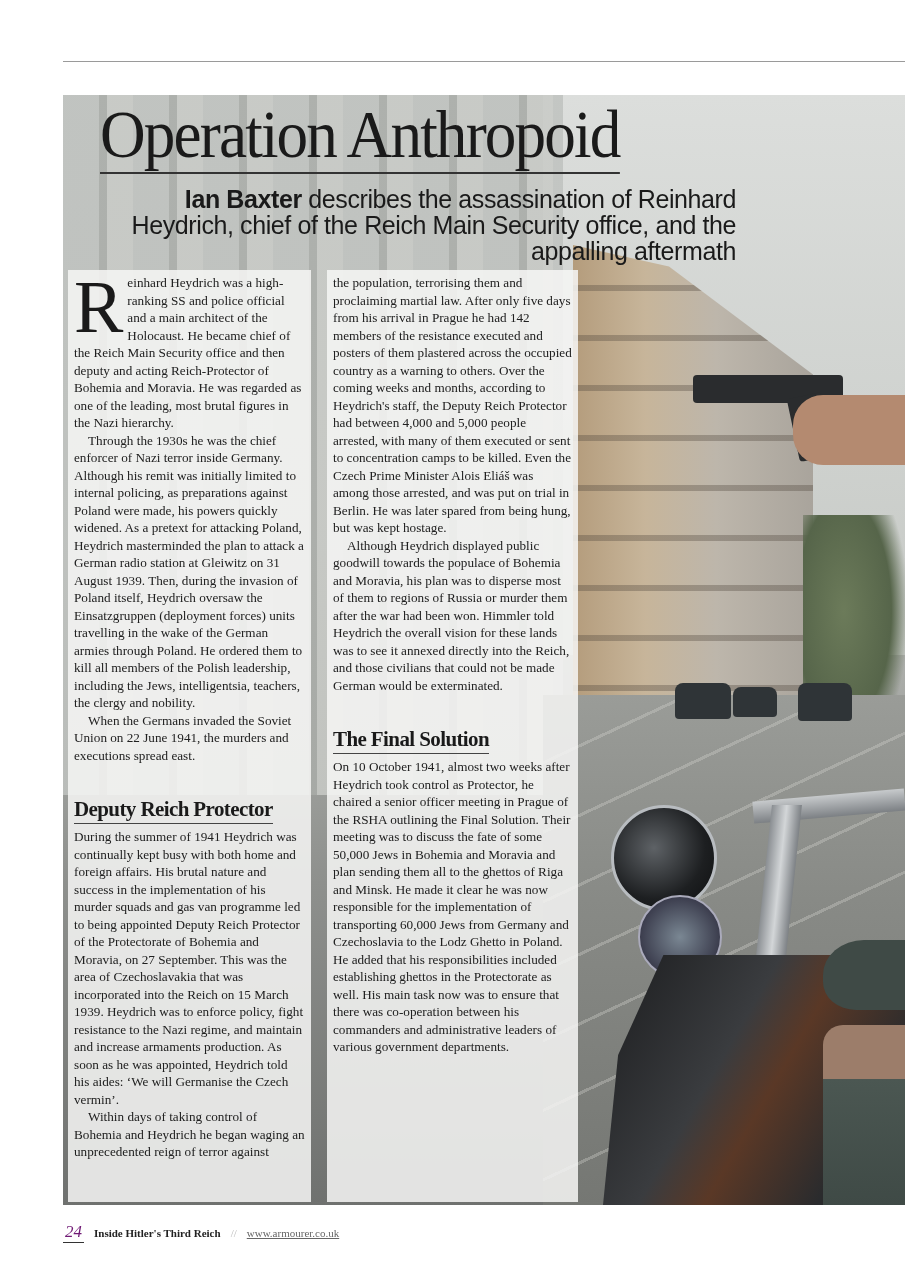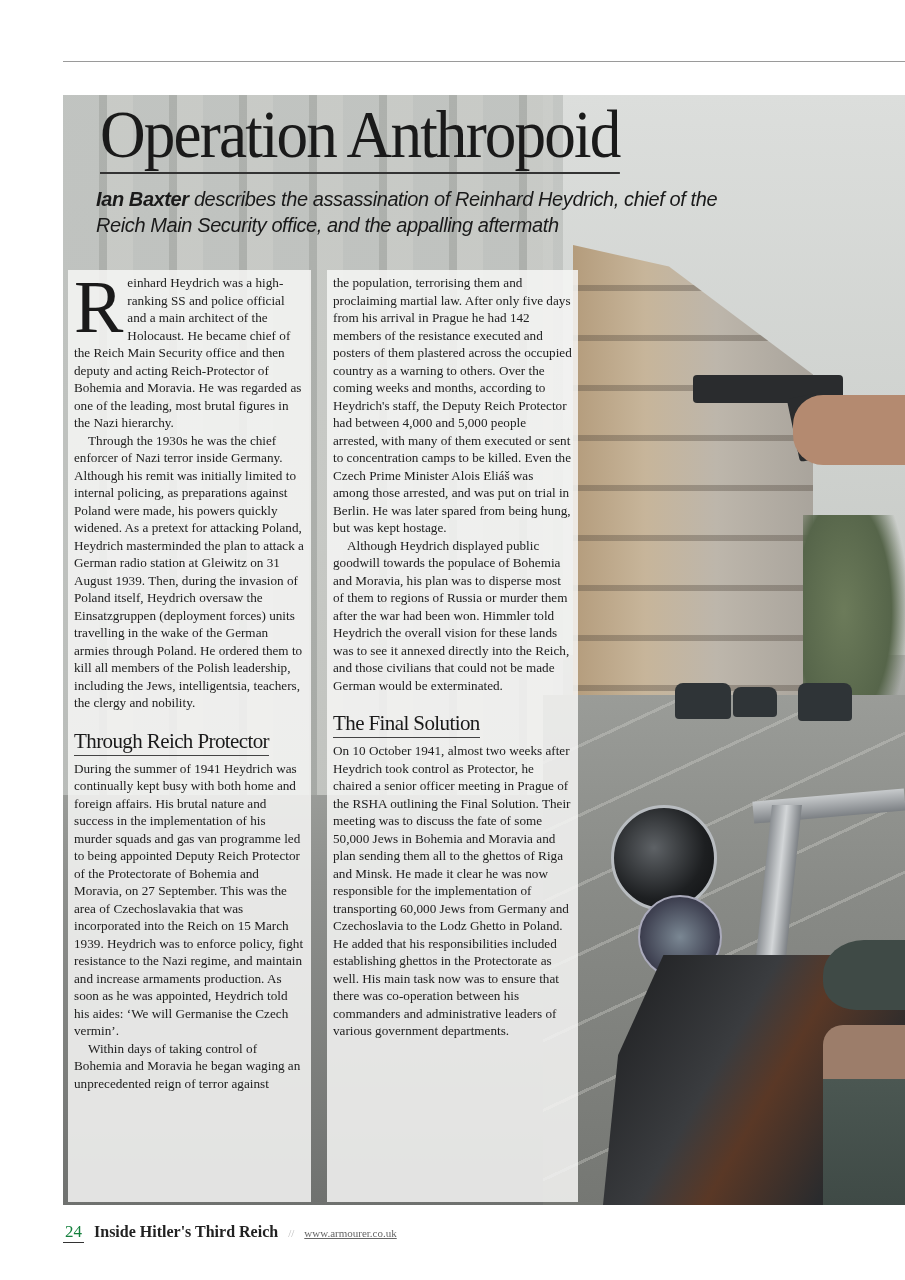--- a/index.html
+++ b/index.html
@@ -55,49 +55,49 @@
   .photo .cap { position: absolute; left: 760px; top: 845px; width: 82px; height: 70px;
     background: #3f4a46; border-radius: 50% 0 0 40%; }
 
   .headline {
     position: absolute; left: 100px; top: 100px; margin: 0;
     font-family: "Liberation Serif", "DejaVu Serif", serif; font-weight: normal;
     font-size: 68px; letter-spacing: -2px; color: #1a1a1a; line-height: 1;
     padding-bottom: 4px; border-bottom: 2px solid #333; transform: scaleX(0.93); transform-origin: left;
   }
   .standfirst {
-    position: absolute; left: 96px; top: 186px; width: 640px; margin: 0; text-align: left;
-    font-family: "Liberation Sans", "DejaVu Sans", sans-serif; font-size: 20px; line-height: 26px;
-    color: #1a1a1a; letter-spacing: -0.4px; font-style: italic;
+    position: absolute; left: 96px; top: 186px; width: 640px; margin: 0; text-align: right;
+    font-family: "Liberation Sans", "DejaVu Sans", sans-serif; font-size: 25px; line-height: 26px;
+    color: #1a1a1a; letter-spacing: -0.4px;
   }
   .standfirst b { font-weight: bold; }
 
   .col {
     position: absolute; top: 270px; background: rgba(246,246,244,0.86);
     padding: 4px 6px 0 6px; box-sizing: border-box;
     font-family: "Liberation Serif", "DejaVu Serif", serif; font-size: 13.2px; line-height: 17.5px;
     color: #202020;
   }
   .col-1 { left: 68px; width: 243px; height: 932px; }
   .col-2 { left: 327px; width: 251px; height: 932px; }
   .col p { margin: 0; text-align: left; }
   .col p.indent { text-indent: 14px; }
   .dropcap {
     float: left; font-size: 74px; line-height: 58px; margin: 4px 4px 0 0; color: #1a1a1a;
     font-family: "Liberation Serif", "DejaVu Serif", serif;
   }
   .subhead {
-    display: inline-block; margin: 16px 0 4px 0; font-size: 21px; line-height: 26px; font-weight: normal;
+    display: inline-block; margin: 32px 0 4px 0; font-size: 21px; line-height: 26px; font-weight: bold;
     border-bottom: 1.5px solid #444; padding-bottom: 1px; letter-spacing: -0.6px; color: #1a1a1a;
   }
 
   .footer { position: absolute; left: 63px; top: 1222px; display: flex; align-items: baseline; gap: 10px;
     font-family: "Liberation Serif", "DejaVu Serif", serif; }
-  .folio { font-size: 17px; border-bottom: 1px solid #333; padding: 0 2px; color: #15803d; }
-  .pub { font-size: 16px; font-weight: bold; color: #222; }
+  .folio { font-size: 17px; border-bottom: 1px solid #333; padding: 0 2px; color: #701a75; font-style: italic; }
+  .pub { font-size: 11px; font-weight: bold; color: #222; }
   .sep { font-size: 11px; color: #bbb; }
   .url { font-size: 11px; color: #666; text-decoration: underline; }
 </style>
 </head>
 <body>
 
 <div class="top-rule"></div>
 
 <div class="photo">
   <div class="sky"></div>
@@ -125,23 +125,24 @@
 <h1 class="headline">Operation Anthropoid</h1>
 
 <p class="standfirst">
   <b>Ian Baxter</b><span> describes the assassination of Reinhard Heydrich, chief of the Reich Main Security office, and the appalling aftermath</span>
 </p>
 
 <div class="col col-1">
   <span class="dropcap">R</span>
   <p>einhard Heydrich was a high-ranking SS and police official and a main architect of the Holocaust. He became chief of the Reich Main Security office and then deputy and acting Reich-Protector of Bohemia and Moravia. He was regarded as one of the leading, most brutal figures in the Nazi hierarchy.</p>
   <p class="indent">Through the 1930s he was the chief enforcer of Nazi terror inside Germany. Although his remit was initially limited to internal policing, as preparations against Poland were made, his powers quickly widened. As a pretext for attacking Poland, Heydrich masterminded the plan to attack a German radio station at Gleiwitz on 31 August 1939. Then, during the invasion of Poland itself, Heydrich oversaw the Einsatzgruppen (deployment forces) units travelling in the wake of the German armies through Poland. He ordered them to kill all members of the Polish leadership, including the Jews, intelligentsia, teachers, the clergy and nobility.</p>
-  <h2 class="subhead">Through Reich Protector</h2>
+  <p class="indent">When the Germans invaded the Soviet Union on 22 June 1941, the murders and executions spread east.</p>
+  <h2 class="subhead">Deputy Reich Protector</h2>
   <p>During the summer of 1941 Heydrich was continually kept busy with both home and foreign affairs. His brutal nature and success in the implementation of his murder squads and gas van programme led to being appointed Deputy Reich Protector of the Protectorate of Bohemia and Moravia, on 27 September. This was the area of Czechoslavakia that was incorporated into the Reich on 15 March 1939. Heydrich was to enforce policy, fight resistance to the Nazi regime, and maintain and increase armaments production. As soon as he was appointed, Heydrich told his aides: ‘We will Germanise the Czech vermin’.</p>
-  <p class="indent">Within days of taking control of Bohemia and Moravia he began waging an unprecedented reign of terror against</p>
+  <p class="indent">Within days of taking control of Bohemia and Heydrich he began waging an unprecedented reign of terror against</p>
 </div>
 
 <div class="col col-2">
   <p>the population, terrorising them and proclaiming martial law. After only five days from his arrival in Prague he had 142 members of the resistance executed and posters of them plastered across the occupied country as a warning to others. Over the coming weeks and months, according to Heydrich's staff, the Deputy Reich Protector had between 4,000 and 5,000 people arrested, with many of them executed or sent to concentration camps to be killed. Even the Czech Prime Minister Alois Eliáš was among those arrested, and was put on trial in Berlin. He was later spared from being hung, but was kept hostage.</p>
   <p class="indent">Although Heydrich displayed public goodwill towards the populace of Bohemia and Moravia, his plan was to disperse most of them to regions of Russia or murder them after the war had been won. Himmler told Heydrich the overall vision for these lands was to see it annexed directly into the Reich, and those civilians that could not be made German would be exterminated.</p>
   <h2 class="subhead">The Final Solution</h2>
   <p>On 10 October 1941, almost two weeks after Heydrich took control as Protector, he chaired a senior officer meeting in Prague of the RSHA outlining the Final Solution. Their meeting was to discuss the fate of some 50,000 Jews in Bohemia and Moravia and plan sending them all to the ghettos of Riga and Minsk. He made it clear he was now responsible for the implementation of transporting 60,000 Jews from Germany and Czechoslavia to the Lodz Ghetto in Poland. He added that his responsibilities included establishing ghettos in the Protectorate as well. His main task now was to ensure that there was co-operation between his commanders and administrative leaders of various government departments.</p>
 </div>
 
 <div class="footer">

